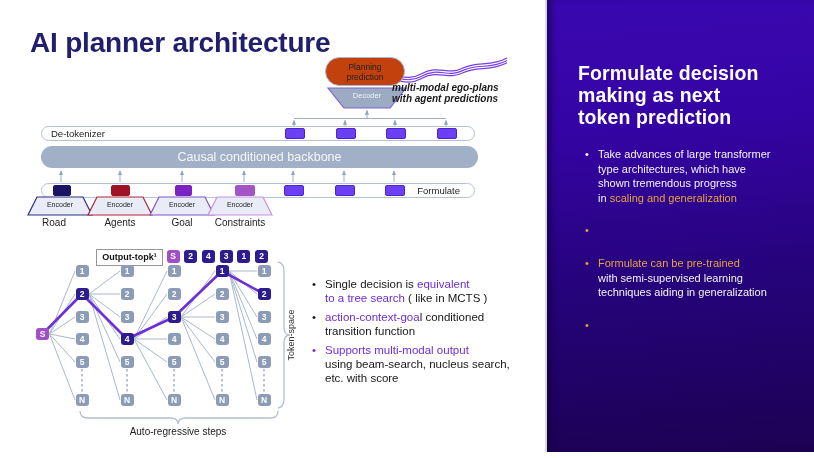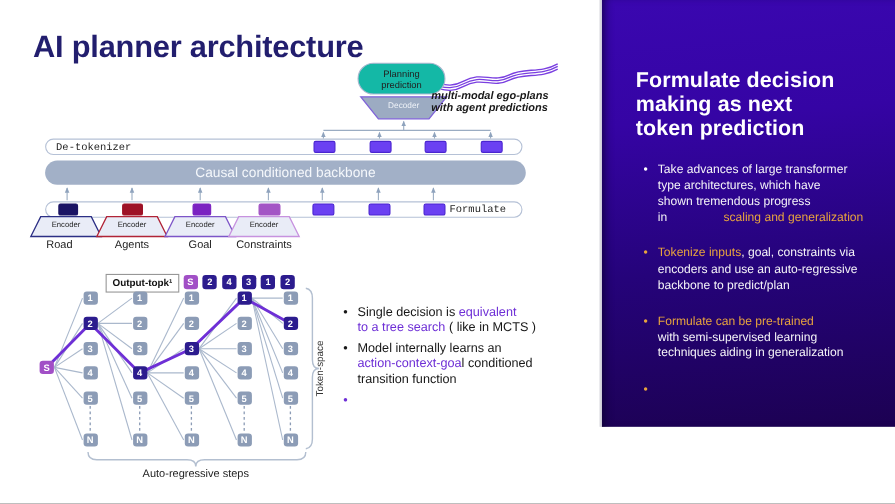--- a/index.html
+++ b/index.html
@@ -2,25 +2,25 @@
 <html><head>
 <meta charset="utf-8">
 <style>
   html,body{margin:0;padding:0;background:#555;}
   .slide{position:relative;width:814px;height:458px;background:#ffffff;overflow:hidden;
          font-family:"Liberation Sans",sans-serif; -webkit-font-smoothing:antialiased;}
   
   .title{position:absolute;left:30px;top:27px;font-size:28px;font-weight:600;color:#221e6e;letter-spacing:-0.2px;}
   #diagram-svg{position:absolute;left:0;top:0;z-index:1;pointer-events:none;}
   .bar{position:absolute;left:41px;width:432px;height:13px;background:#fff;border:1px solid #b5c1d6;border-radius:8px;z-index:0;}
-  .bar-label{position:absolute;top:0;line-height:13px;font-size:9.5px;color:#222;font-family:Liberation Mono, monospace;}
+  .bar-label{position:absolute;top:0;line-height:13px;font-size:9.5px;color:#222;}
   .backbone{position:absolute;left:41px;top:146px;width:437px;height:22px;background:#a2b0c7;border-radius:11px;
             color:#f4f7fb;font-size:12.5px;line-height:22px;text-align:center;z-index:0;}
   .token{position:absolute;height:9px;border-radius:2px;z-index:2;}
-  .oval{position:absolute;left:325px;top:57px;width:80px;height:29px;background:#14b8a6;border:1px solid #a9b7cf;
+  .oval{position:absolute;left:325px;top:57px;width:80px;height:29px;background:#c2410c;border:1px solid #a9b7cf;
         border-radius:15px;font-size:8.5px;line-height:10px;color:#222;text-align:center;padding-top:4px;
         box-sizing:border-box;white-space:pre-line;z-index:2;}
   .decoder-label{position:absolute;left:327px;top:91px;width:80px;text-align:center;font-size:7.5px;color:#eef2f8;z-index:2;}
   .annotation{position:absolute;left:392px;top:82px;width:128px;font-size:10px;line-height:11px;font-style:italic;
               font-weight:600;color:#191919;z-index:2;}
   .enc-label{position:absolute;width:64px;text-align:center;font-size:7px;color:#222;z-index:2;}
   .enc-name{position:absolute;width:76px;text-align:center;font-size:10px;color:#1d1d1d;z-index:2;}
   
   .topk-box{position:absolute;left:96px;top:249px;width:65px;height:15px;background:#fff;border:1px solid #979797;
             font-size:9px;font-weight:600;color:#111;text-align:center;line-height:15px;z-index:2;}
@@ -30,21 +30,21 @@
   .rot-label{position:absolute;left:242px;top:329px;width:100px;height:12px;text-align:center;font-size:9px;color:#333;
              transform:rotate(-90deg);z-index:2;}
   .steps-label{position:absolute;left:98px;top:426px;width:160px;text-align:center;font-size:10px;color:#222;z-index:2;}
   
   .mid-bullets{position:absolute;left:312px;top:277px;width:232px;z-index:2;}
   .bullet{display:flex;}
   .bullet .dot{flex:0 0 13px;}
   .bullet .txt{white-space:pre-line;}
   .mid-bullets .bullet{font-size:11.5px;line-height:14px;color:#171717;margin-bottom:5px;}
   
-  .panel{position:absolute;left:545px;top:0;width:269px;height:388px;box-sizing:border-box;
+  .panel{position:absolute;left:545px;top:0;width:269px;height:452px;box-sizing:border-box;
          background:linear-gradient(175deg,#3a07b0 0%,#3504a4 28%,#25037a 62%,#1c0152 100%);
          border-left:2px solid #d8d8de;
          box-shadow:inset 7px 0 9px -5px rgba(10,0,40,0.75);
          color:#ffffff;padding:62px 18px 0 31px;}
   .panel h2{margin:0 0 19px 0;font-size:19.5px;line-height:22px;font-weight:700;white-space:pre-line;letter-spacing:0.1px;}
   .panel-bullets{padding-left:7px;}
   .panel-bullets .bullet{font-size:11px;line-height:14.6px;margin-bottom:18px;color:#f5f4f8;}
 </style>
 </head>
 <body>
@@ -139,26 +139,28 @@
     <div class="steps-label">Auto-regressive steps</div>
 
     <div class="mid-bullets" id="mid-bullets">
         <div class="bullet">
           <span class="dot" style="color: rgb(23, 23, 23);">•</span>
           <span class="txt"><span>Single decision is </span><span style="color: rgb(110, 47, 214);">equivalent
 to a tree search</span><span> ( like in MCTS )</span></span>
         </div>
         <div class="bullet">
           <span class="dot" style="color: rgb(23, 23, 23);">•</span>
-          <span class="txt"><span>Model internally learns an
-</span><span style="color: rgb(110, 47, 214);">action-context-goa</span><span>l conditioned
+          <span class="txt"><span style="color: rgb(110, 47, 214);">action-context-goa</span><span>l conditioned
 transition function</span></span>
         </div>
         <div class="bullet">
           <span class="dot" style="color: rgb(110, 47, 214);">•</span>
+          <span class="txt"><span style="color: rgb(110, 47, 214);">Supports multi-modal output</span><span>
+using beam-search, nucleus search,
+etc. with score</span></span>
         </div>
       </div>
   <div class="token" style="left: 53px; top: 185px; width: 16px; background: rgb(27, 20, 100); border: 1px solid rgb(27, 20, 100);"></div>
       <div class="token" style="left: 111px; top: 185px; width: 17px; background: rgb(158, 18, 38); border: 1px solid rgb(158, 18, 38);"></div>
       <div class="token" style="left: 175px; top: 185px; width: 15px; background: rgb(123, 34, 193); border: 1px solid rgb(123, 34, 193);"></div>
       <div class="token" style="left: 235px; top: 185px; width: 18px; background: rgb(163, 85, 197); border: 1px solid rgb(163, 85, 197);"></div>
       <div class="token" style="left: 284px; top: 185px; width: 18px; background: rgb(107, 64, 242); border: 1px solid rgb(74, 37, 208);"></div>
       <div class="token" style="left: 335px; top: 185px; width: 18px; background: rgb(107, 64, 242); border: 1px solid rgb(74, 37, 208);"></div>
       <div class="token" style="left: 385px; top: 185px; width: 18px; background: rgb(107, 64, 242); border: 1px solid rgb(74, 37, 208);"></div>
       <div class="token" style="left: 285px; top: 128px; width: 18px; background: rgb(107, 64, 242); border: 1px solid rgb(74, 37, 208);"></div>
@@ -215,27 +217,24 @@
   <div class="panel">
     <h2>Formulate decision
 making as next
 token prediction</h2>
     <div class="panel-bullets" id="panel-bullets">
         <div class="bullet">
           <span class="dot" style="color: rgb(255, 255, 255);">•</span>
           <span class="txt"><span>Take advances of large transformer
 type architectures, which have
 shown tremendous progress
-in </span><span style="color: rgb(231, 163, 62); margin-left: 48px;">scaling and generalization</span></span>
+in </span><span style="color: rgb(231, 163, 62);">scaling and generalization</span></span>
         </div>
         <div class="bullet">
           <span class="dot" style="color: rgb(231, 163, 62);">•</span>
-          <span class="txt"><span style="color: rgb(231, 163, 62);">Tokenize inputs</span><span>, goal, constraints via
-encoders and use an auto-regressive
-backbone to predict/plan</span></span>
         </div>
         <div class="bullet">
           <span class="dot" style="color: rgb(231, 163, 62);">•</span>
           <span class="txt"><span style="color: rgb(231, 163, 62);">Formulate can be pre-trained</span><span>
 with semi-supervised learning
 techniques aiding in generalization</span></span>
         </div>
         <div class="bullet">
           <span class="dot" style="color: rgb(231, 163, 62);">•</span>
         </div>

